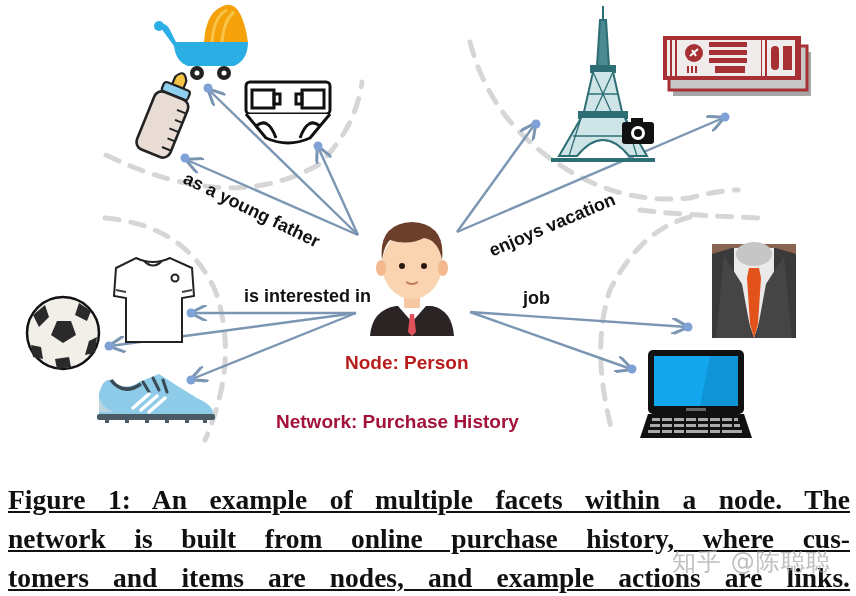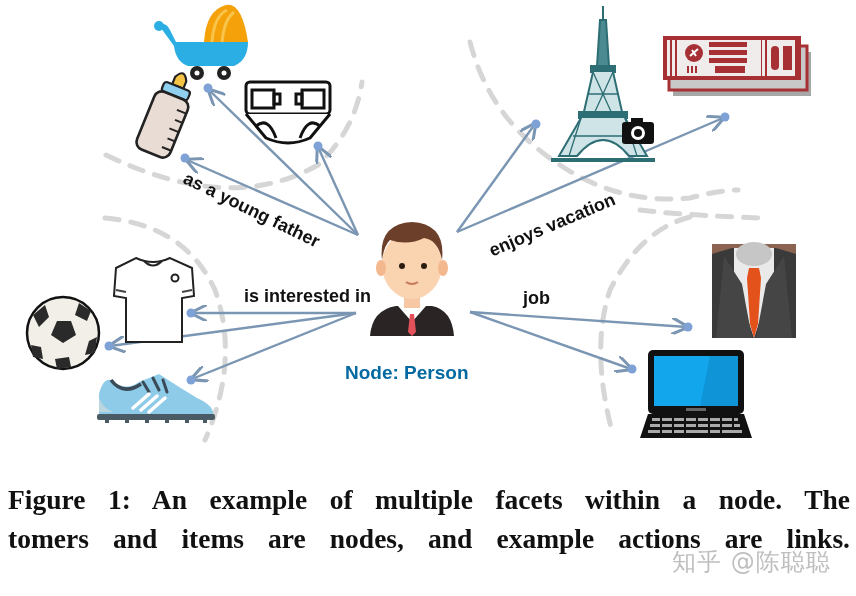--- a/index.html
+++ b/index.html
@@ -1,21 +1,21 @@
 <!DOCTYPE html>
 <html><head>
 <meta charset="utf-8">
 <style>
   html, body { margin: 0; padding: 0; background: #ffffff; }
   body { width: 856px; height: 596px; position: relative; overflow: hidden; font-family: "Liberation Sans", sans-serif; }
   #figure { position: absolute; left: 0; top: 0; width: 856px; height: 460px; }
   #figure svg.canvas { position: absolute; left: 0; top: 0; }
   .lbl { position: absolute; font-family: "Liberation Sans", sans-serif; font-weight: bold; color: #111; font-size: 18px; white-space: nowrap; transform-origin: left top; }
   .node-label { position: absolute; font-family: "Liberation Sans", sans-serif; font-weight: bold; font-size: 19px; white-space: nowrap; }
-  #caption { position: absolute; left: 8px; top: 480px; width: 842px; font-family: "Liberation Serif", serif; font-weight: bold; font-size: 27.5px; line-height: 39px; color: #111; text-align: justify; }
+  #caption { position: absolute; left: 8px; top: 480px; width: 842px; font-family: "Liberation Serif", serif; font-weight: bold; font-size: 27.5px; line-height: 39px; color: #111; text-align: justify; text-decoration: underline; }
   #caption .cap-line { display: block; text-align: justify; text-align-last: justify; white-space: nowrap; }
   #caption .cap-line.last { text-align-last: justify; }
   #watermark { position: absolute; left: 672px; top: 546px; font-family: "DejaVu Sans", sans-serif; font-size: 24px; color: rgba(170,170,170,0.75); white-space: nowrap; letter-spacing: 1px; }
 </style>
 </head>
 <body>
 
 <div id="figure">
   <svg class="canvas" width="856" height="460" viewBox="0 0 856 460" xmlns="http://www.w3.org/2000/svg">
     <defs>
@@ -225,21 +225,23 @@
         <rect x="94" y="66" width="2" height="12"></rect>
       </g>
     </g>
   </svg>
 
   <div class="lbl" style="left:189px; top:168px; transform: rotate(26deg);">as a young father</div>
   <div class="lbl" style="left:486px; top:242px; transform: rotate(-23deg);">enjoys vacation</div>
   <div class="lbl" style="left:218px; top:286px;margin-left:26px;">is interested in</div>
   <div class="lbl" style="left:523px; top:288px;">job</div>
 
-  <div class="node-label" style="left:345px; top:362px; color:#0369a1;">Node: Person</div>
+  <div class="node-label" style="left:345px; top:352px; color:#b91c1c;">Node: Person</div>
+  <div class="node-label" style="left:276px; top:411px; color:#a3123a;">Network: Purchase History</div>
 </div>
 
 <div id="caption">
   <span class="cap-line">Figure 1: An example of multiple facets within a node. The</span>
+  <span class="cap-line">network is built from online purchase history, where cus-</span>
   <span class="cap-line last">tomers and items are nodes, and example actions are links.</span>
 </div>
 
 <div id="watermark">知乎 @陈聪聪</div>
 
 </body></html>

